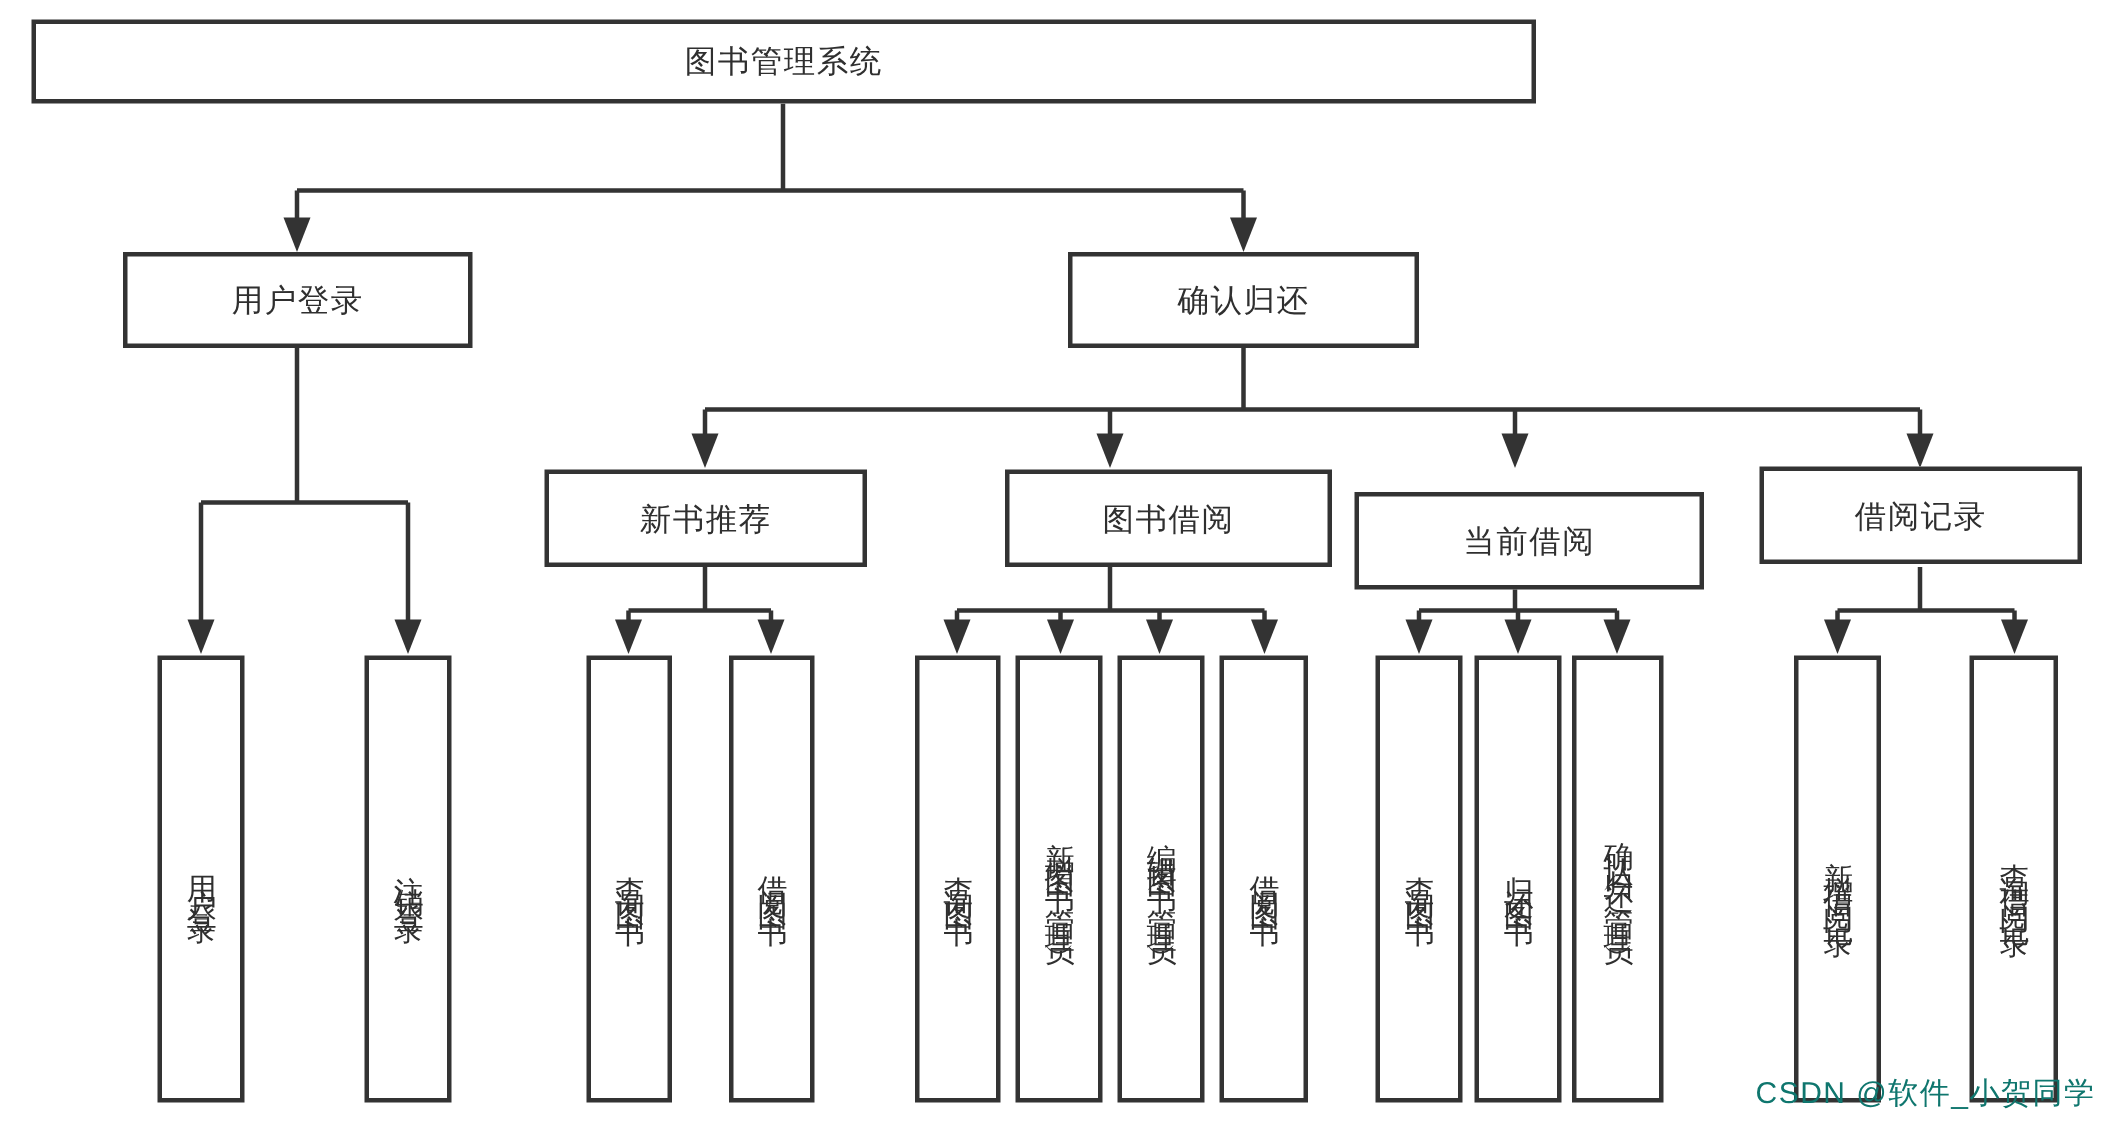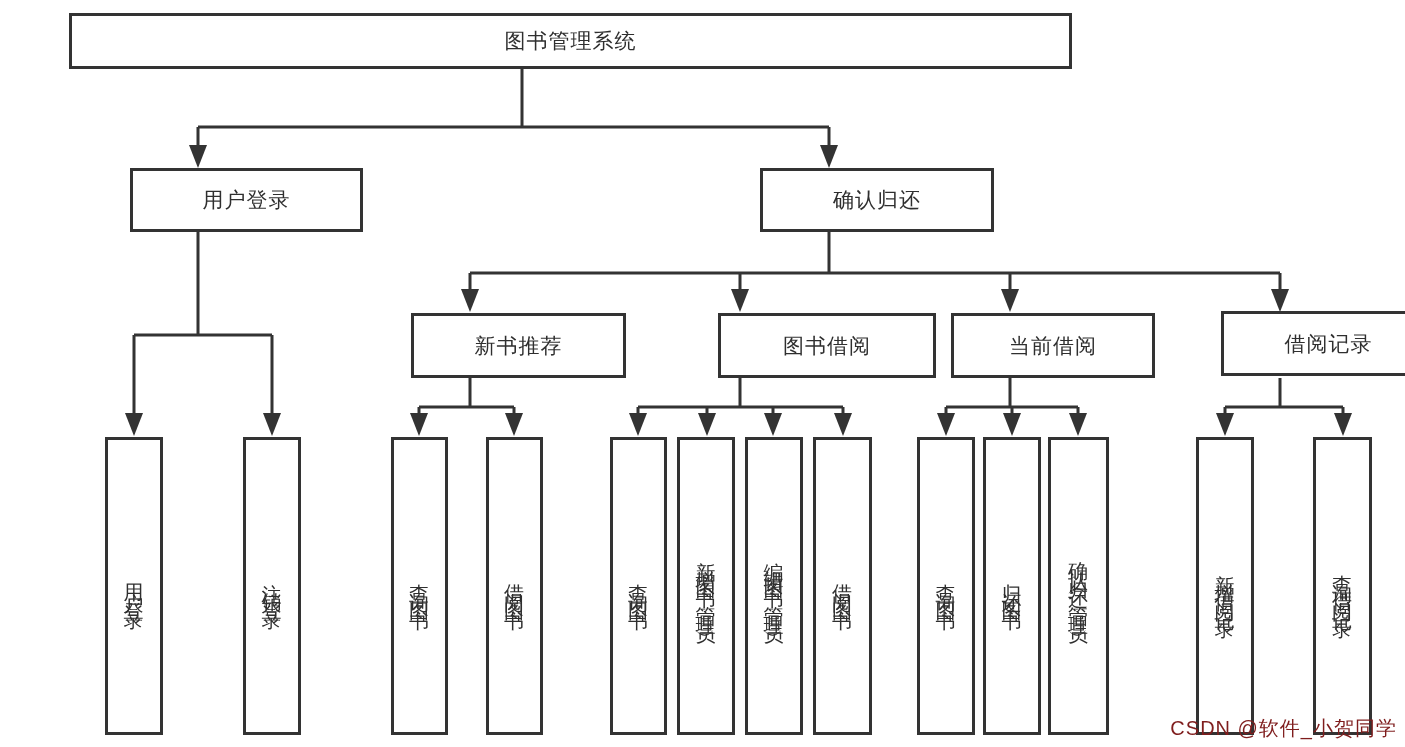--- a/index.html
+++ b/index.html
@@ -29,41 +29,40 @@
     background: #ffffff;
     display: flex;
     align-items: center;
     justify-content: center;
     color: #2f2f2f;
   }
   .node.h {
     font-size: 21px;
     letter-spacing: 1px;
     white-space: nowrap;
-    margin-left: 48px;
   }
   .node.v {
     top: 437px;
     height: 298px;
   }
   .node.v .vtext {
     writing-mode: vertical-lr;
     text-orientation: mixed;
     font-size: 20px;
     line-height: 1;
     letter-spacing: 9px;
     white-space: nowrap;
   }
   .watermark {
     position: absolute;
     right: 8px;
     bottom: 5px;
     font-size: 20px;
     letter-spacing: 1px;
-    color: #7f1d1d;
+    color: #0f766e;
     white-space: nowrap;
   }
 </style>
 </head>
 <body>
 
 <div class="stage">
 
   <svg class="connectors" viewBox="0 0 1405 747" xmlns="http://www.w3.org/2000/svg" aria-hidden="true">
     <path fill="none" stroke="#333333" stroke-width="3" d="
@@ -107,21 +106,21 @@
   <div class="node h" style="left:712px;top:168px;width:234px;height:64px">
     <span>确认归还</span>
   </div>
 
   <div class="node h" style="left:363px;top:313px;width:215px;height:65px">
     <span>新书推荐</span>
   </div>
   <div class="node h" style="left:670px;top:313px;width:218px;height:65px">
     <span>图书借阅</span>
   </div>
-  <div class="node h" style="left:903px;top:313px;width:204px;height:65px">
+  <div class="node h" style="left:903px;top:328px;width:233px;height:65px">
     <span>当前借阅</span>
   </div>
   <div class="node h" style="left:1173px;top:311px;width:215px;height:65px">
     <span>借阅记录</span>
   </div>
 
   <div class="node v" style="left:105px;width:58px">
     <span class="vtext">用户登录</span>
   </div>
   <div class="node v" style="left:243px;width:58px">

